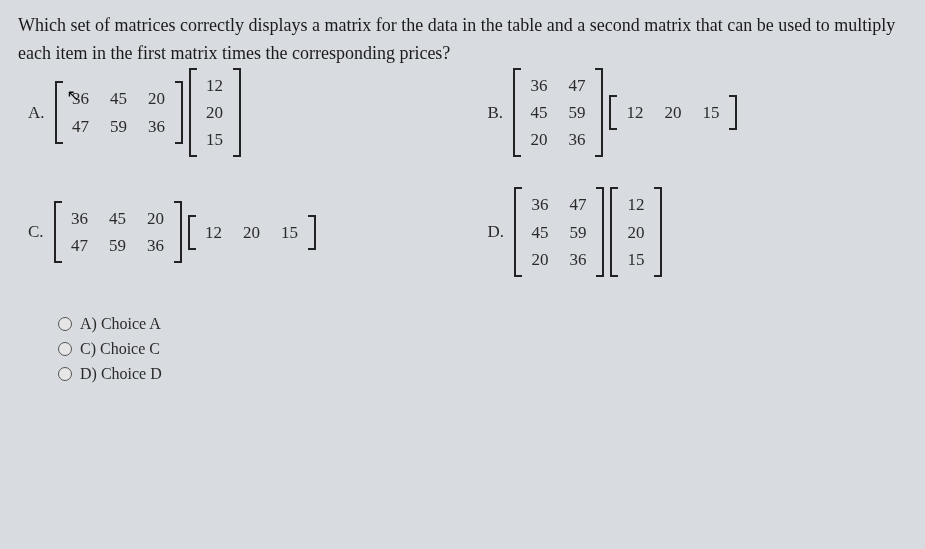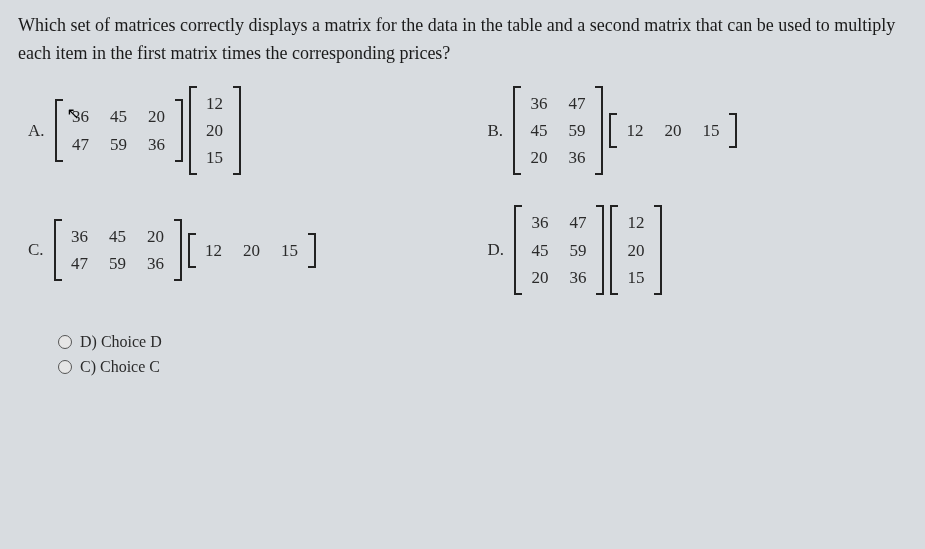--- a/index.html
+++ b/index.html
@@ -12,21 +12,20 @@
       height: 549px;
       background: #d8dce0;
       font-family: Georgia, 'Times New Roman', serif;
       color: #2a2a2a;
       padding: 12px 18px;
       position: relative;
     }
     .question-text {
       font-size: 18px;
       line-height: 1.55;
-      margin-bottom: 18px;
       color: #1a1a1a;
     }
     .choices-grid {
       display: grid;
       grid-template-columns: 1fr 1fr;
       grid-template-rows: auto auto;
       gap: 30px 40px;
       margin-bottom: 38px;
       padding-left: 10px;
     }
@@ -239,19 +238,23 @@
       </span>
       <span class="bracket-right"></span>
     </span>
   </div>
 
 </div>
 
 <div class="answers">
   <div class="answer-row">
     <span class="radio"></span>
-    <span>D) Choice D</span>
+    <span>A) Choice A</span>
   </div>
   <div class="answer-row">
     <span class="radio"></span>
     <span>C) Choice C</span>
   </div>
+  <div class="answer-row">
+    <span class="radio"></span>
+    <span>D) Choice D</span>
+  </div>
 </div>
 
 </body></html>

